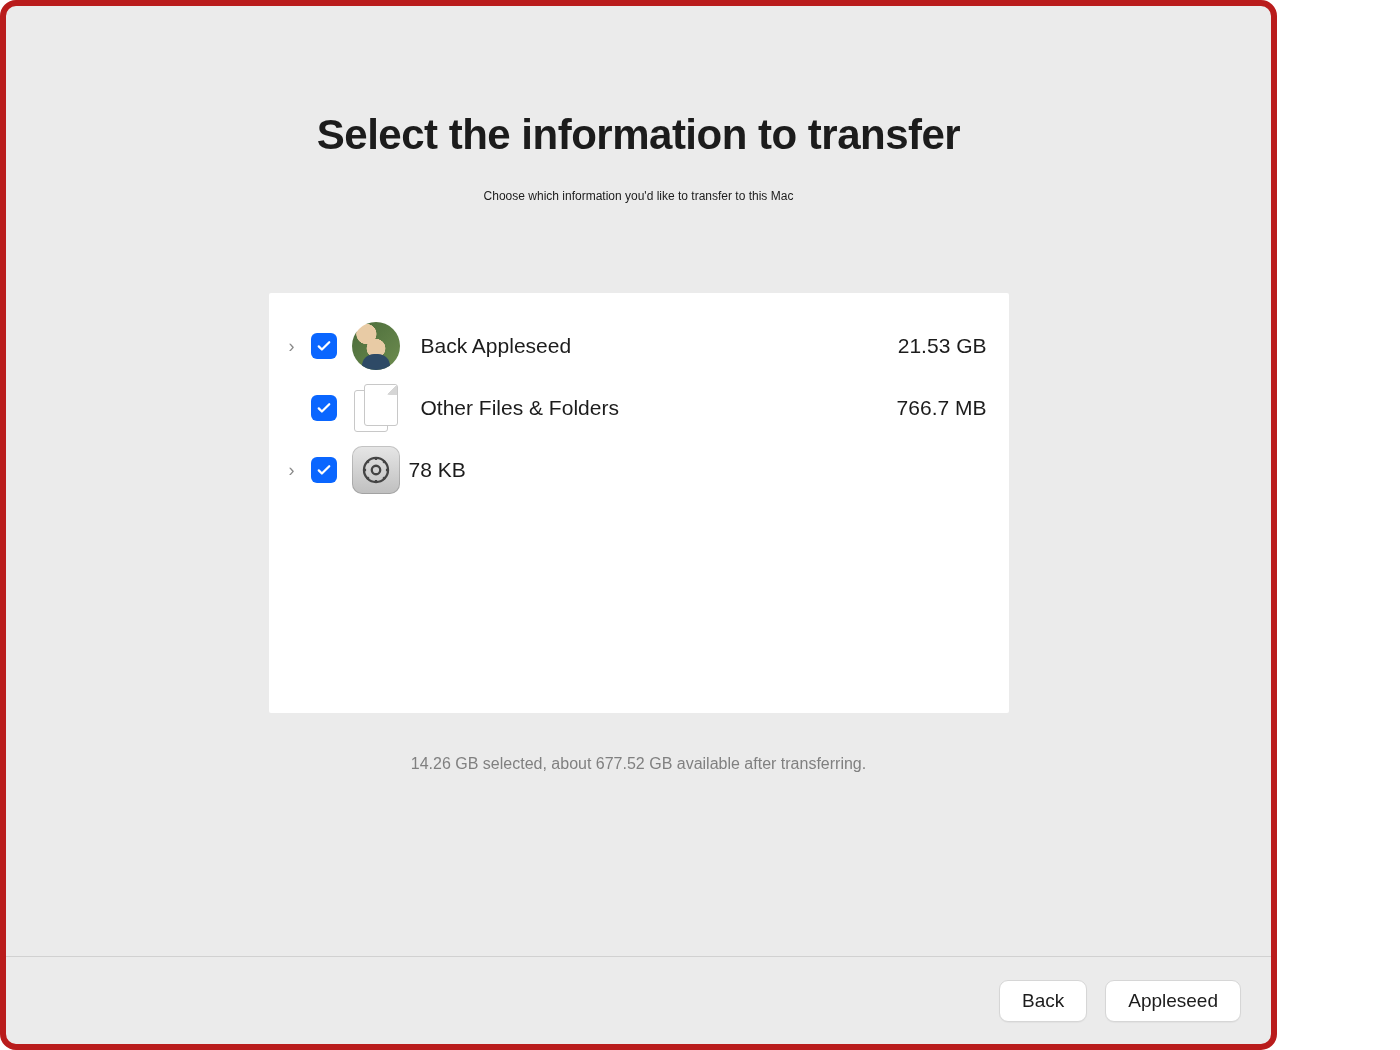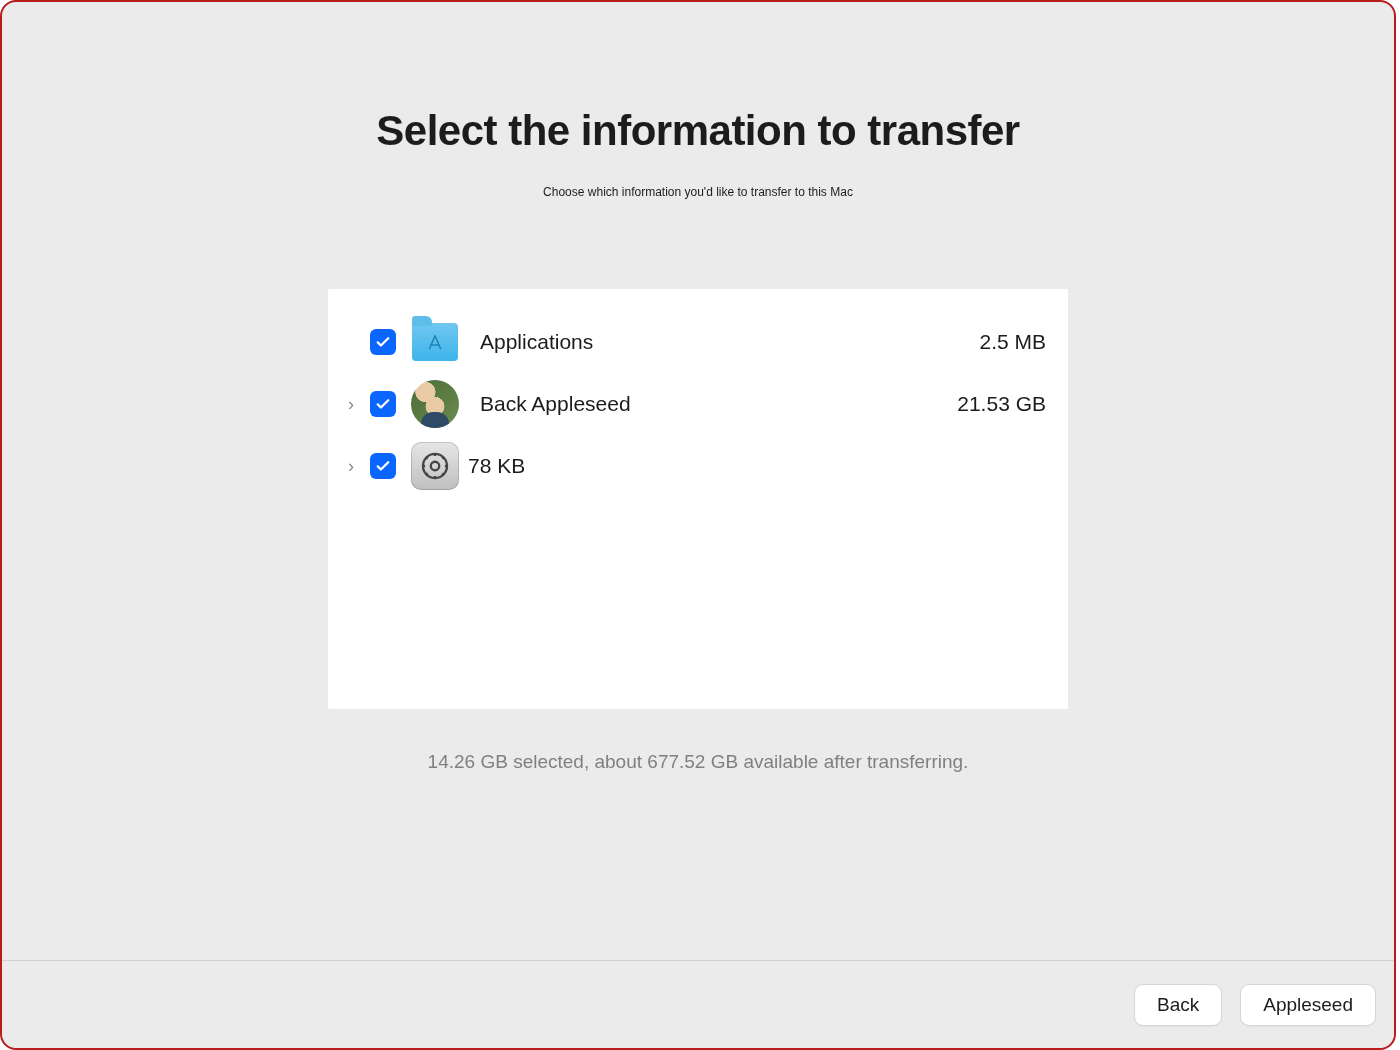--- a/index.html
+++ b/index.html
@@ -2,24 +2,24 @@
 <html><head>
 <meta charset="utf-8">
 <style>
   * { box-sizing: border-box; margin: 0; padding: 0; }
   html, body { width: 1400px; height: 1050px; }
   body {
     font-family: -apple-system, "Helvetica Neue", Helvetica, Arial, sans-serif;
     background: #fff;
   }
   .window {
-    width: 1396px;
+    width: 1277px;
     height: 1050px;
     background: #ebebeb;
-    border: 2px solid #b91c1c;
+    border: 6px solid #b91c1c;
     border-radius: 16px;
     position: relative;
     display: flex;
     flex-direction: column;
     align-items: center;
   }
   .content {
     flex: 1;
     width: 100%;
     display: flex;
@@ -127,31 +127,31 @@
   .doc.b{ left:10px; top:0; }
   .settings-icon {
     width:48px; height:48px; border-radius:10px;
     background: linear-gradient(#e6e6e6,#bfbfbf);
     display:flex; align-items:center; justify-content:center;
     box-shadow: inset 0 0 0 1px rgba(0,0,0,.15);
   }
   .settings-icon svg{ width:34px; height:34px; }
   .status {
     margin-top: 42px;
-    font-size: 19px;
+    font-size: 16px;
     color: #808080;
   }
   .footer {
     height: 88px;
     width: 100%;
     border-top: 1px solid #d1d1d1;
     display: flex;
     justify-content: flex-end;
     align-items: center;
-    padding: 0 18px;
+    padding: 0 30px;
     gap: 18px;
     position: absolute;
     bottom: 0; left: 0; right: 0;
     background:#ebebeb;
     border-radius: 0 0 16px 16px;
   }
   .btn {
     background: #fff;
     border: 1px solid #d6d6d6;
     border-radius: 9px;
@@ -165,55 +165,52 @@
 </style>
 </head>
 <body>
 
 <div class="window">
   <div class="content">
     <h1 class="title">Select the information to transfer</h1>
     <div class="subtitle">Choose which information you'd like to transfer to this Mac</div>
 
     <div class="panel">
+
+
+      <div class="row">
+        <span class="disclosure">›</span>
+        <span class="checkbox">
+          <svg viewBox="0 0 24 24">
+              <path d="M5 12.5l4.2 4.2L19 7" fill="none" stroke="#fff" stroke-width="3" stroke-linecap="round" stroke-linejoin="round"></path>
+            </svg>
+        </span>
+        <span class="icon-slot">
+          <span class="avatar"></span>
+        </span>
+        <span class="label">Back Appleseed</span>
+        <span class="size">21.53 GB</span>
+      </div>
 
       <div class="row">
         <span class="disclosure hidden">›</span>
         <span class="checkbox">
           <svg viewBox="0 0 24 24">
               <path d="M5 12.5l4.2 4.2L19 7" fill="none" stroke="#fff" stroke-width="3" stroke-linecap="round" stroke-linejoin="round"></path>
             </svg>
         </span>
         <span class="icon-slot">
-          <span class="folder-app">
-            <svg viewBox="0 0 24 24">
-                <g fill="none" stroke="#1b86b5" stroke-width="1.6" stroke-linecap="round">
-                  <path d="M12 4l-6 14M12 4l6 14M7 14h10"></path>
-                </g>
-              </svg>
-          </span>
-        </span>
-        <span class="label">Applications</span>
-        <span class="size">2.5 MB</span>
+          <span class="doc-stack">
+              <span class="doc a"></span>
+              <span class="doc b"></span>
+            </span>
+        </span>
+        <span class="label">Other Files &amp; Folders</span>
+        <span class="size">766.7 MB</span>
       </div>
-
-      <div class="row">
-        <span class="disclosure">›</span>
-        <span class="checkbox">
-          <svg viewBox="0 0 24 24">
-              <path d="M5 12.5l4.2 4.2L19 7" fill="none" stroke="#fff" stroke-width="3" stroke-linecap="round" stroke-linejoin="round"></path>
-            </svg>
-        </span>
-        <span class="icon-slot">
-          <span class="avatar"></span>
-        </span>
-        <span class="label">Back Appleseed</span>
-        <span class="size">21.53 GB</span>
-      </div>
-
 
       <div class="row">
         <span class="disclosure">›</span>
         <span class="checkbox">
           <svg viewBox="0 0 24 24">
               <path d="M5 12.5l4.2 4.2L19 7" fill="none" stroke="#fff" stroke-width="3" stroke-linecap="round" stroke-linejoin="round"></path>
             </svg>
         </span>
         <span class="icon-slot">
           <span class="settings-icon">

